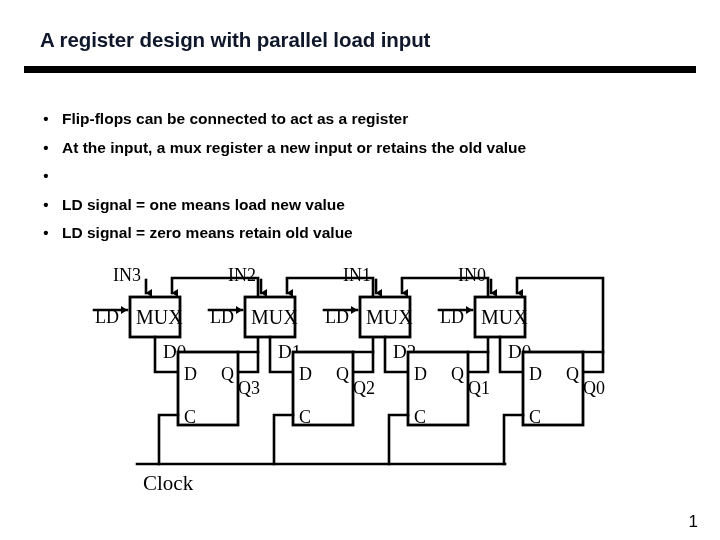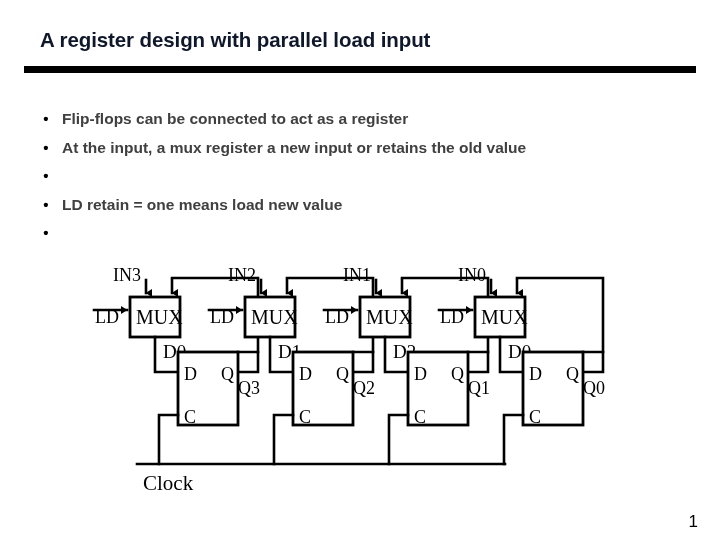--- a/index.html
+++ b/index.html
@@ -46,21 +46,21 @@
     flex:0 0 32px;
     text-align:center;
     font-size:15px;
     font-weight:bold;
     color:#000;
     line-height:21px;
   }
   .bullet-text{
     font-size:15.5px;
     font-weight:bold;
-    color:#404040;
+    color:#000000;
     line-height:21px;
     white-space:nowrap;
   }
 
   
   #circuit{
     position:absolute;
     left:0; top:255px;
     width:720px; height:245px;
   }
@@ -113,24 +113,25 @@
     </div>
     <div class="bullet-row">
       <span class="bullet-mark">•</span>
       <span class="bullet-text">At the input, a mux register a new input or retains the old value</span>
     </div>
     <div class="bullet-row">
       <span class="bullet-mark">•</span>
     </div>
     <div class="bullet-row">
       <span class="bullet-mark">•</span>
-      <span class="bullet-text">LD retain = one means load new value</span>
-    </div>
-    <div class="bullet-row">
-      <span class="bullet-mark">•</span>
+      <span class="bullet-text">LD signal = one means load new value</span>
+    </div>
+    <div class="bullet-row">
+      <span class="bullet-mark">•</span>
+      <span class="bullet-text">LD signal = zero means retain old value</span>
     </div>
   </div>
 
   <div id="circuit">
     <svg width="720" height="245" viewBox="0 0 720 245" xmlns="http://www.w3.org/2000/svg">
       <defs>
         <marker id="arrowDown" markerWidth="9" markerHeight="9" refX="4.5" refY="8" orient="auto" markerUnits="userSpaceOnUse">
           <path d="M0.6,2 L4.5,8.4 L8.4,2 Z" fill="#000"></path>
         </marker>
         <marker id="arrowRight" markerWidth="9" markerHeight="9" refX="8" refY="4.5" orient="auto" markerUnits="userSpaceOnUse">

